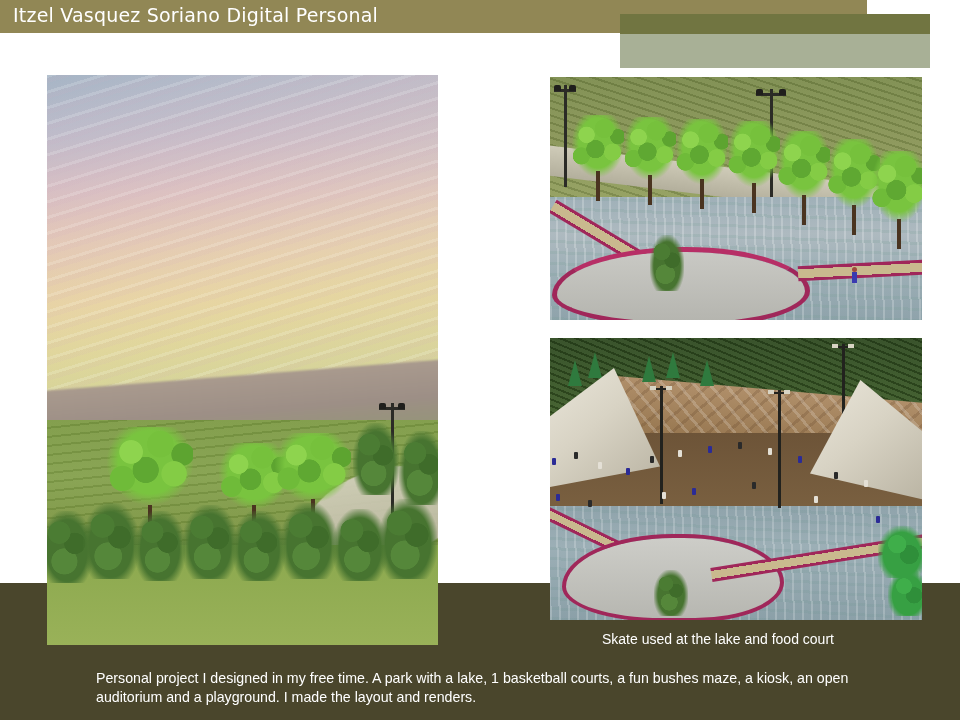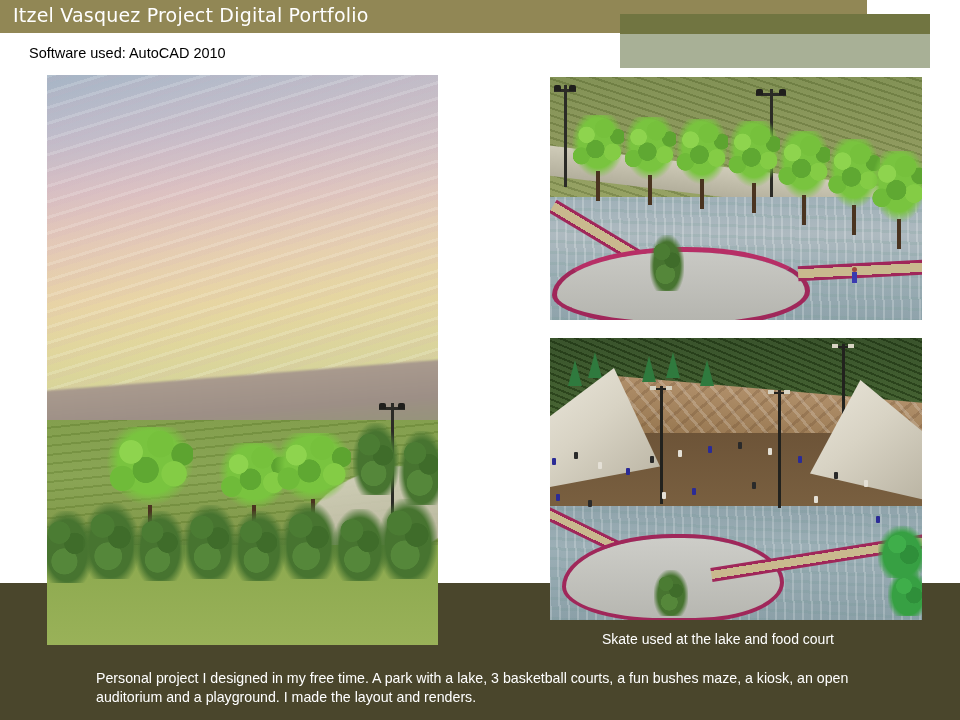--- a/index.html
+++ b/index.html
@@ -503,24 +503,23 @@
     <div class="r3-walk2"></div>
     <div class="r3-rink"></div>
     <div class="r3-rink-edge"></div>
     <div class="r3-walk"></div>
     <div class="bush" style="left:104px;top:232px;width:34px;height:46px;"></div>
     <div class="r3-shrub" style="left:328px;top:188px;width:48px;height:52px;"></div>
     <div class="r3-shrub" style="left:338px;top:232px;width:40px;height:46px;"></div>
   </div>
 
   <div class="header-band"></div>
-  <div class="header-title">Itzel Vasquez Project Digital Portfolio</div>
+  <div class="header-title">Itzel Vasquez Soriano Digital Personal</div>
 
   <div class="tb-khaki"></div>
   <div class="tb-olive"></div>
   <div class="tb-sage"></div>
 
-  <div class="software-line">Software used: AutoCAD 2010</div>
 
   <div class="caption-skate">Skate used at the lake and food court</div>
-  <div class="caption-desc">Personal project I designed in my free time. A park with a lake, 3 basketball courts, a fun bushes maze, a kiosk, an open auditorium and a playground.  I made the layout and renders.</div>
+  <div class="caption-desc">Personal project I designed in my free time. A park with a lake, 1 basketball courts, a fun bushes maze, a kiosk, an open auditorium and a playground.  I made the layout and renders.</div>
 
 </div>
 
 </body></html>

